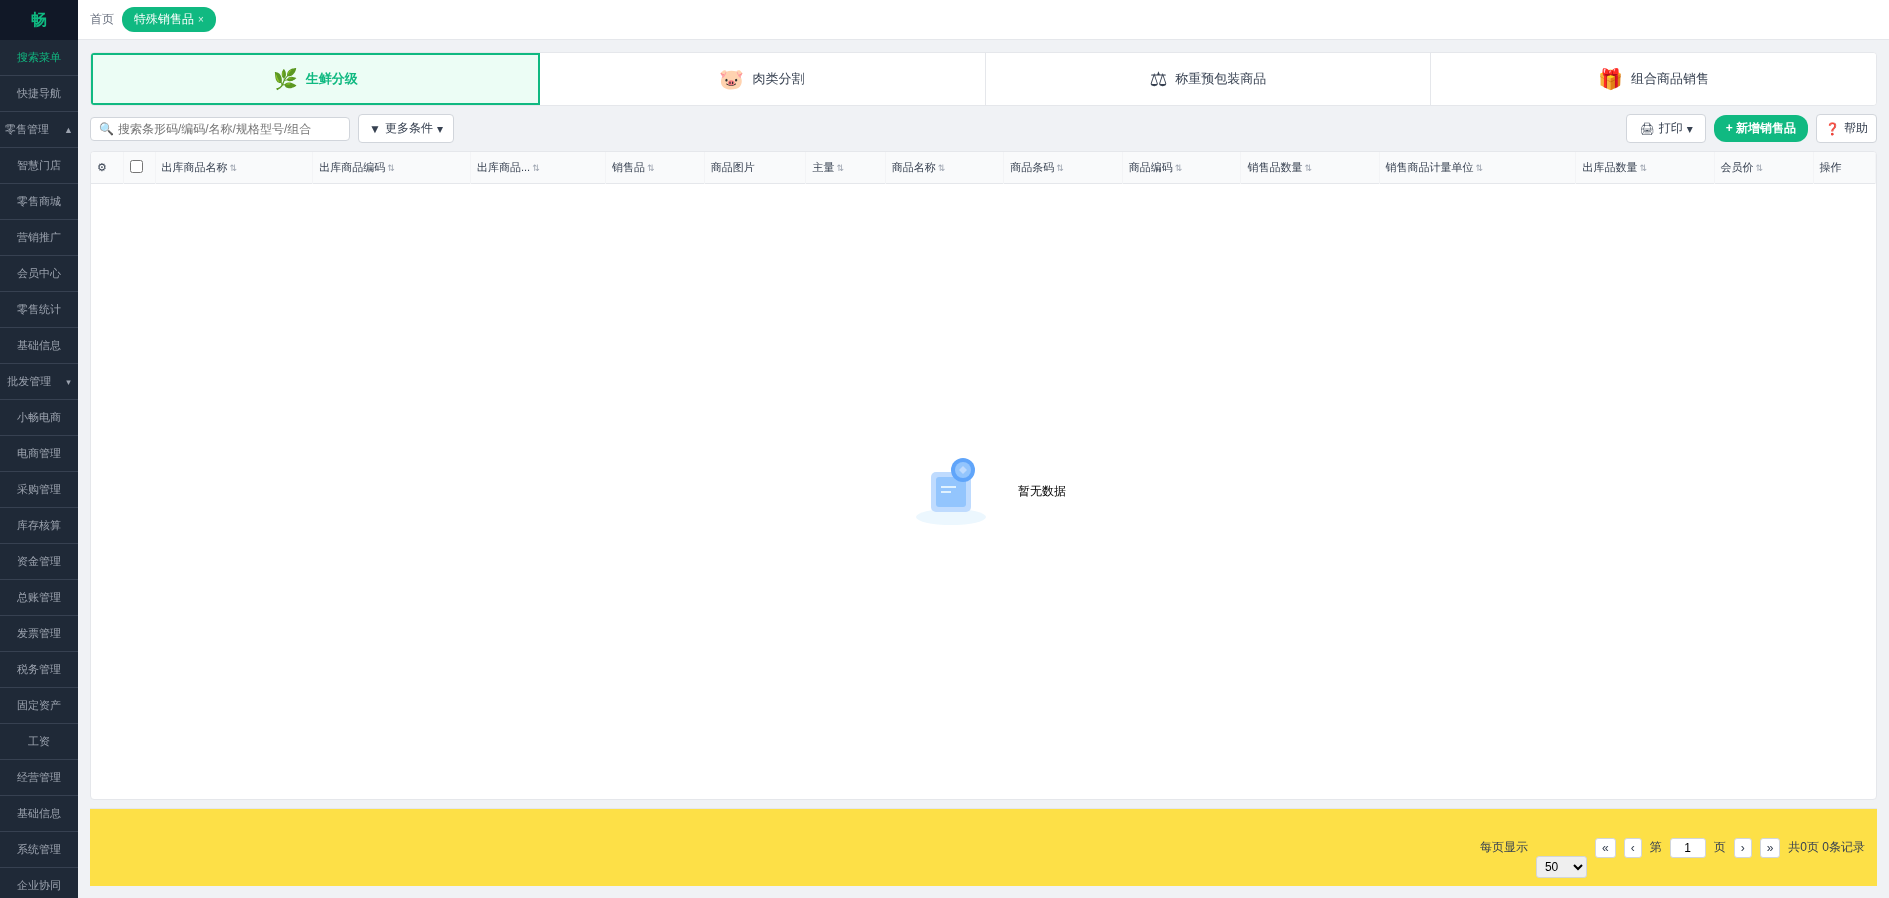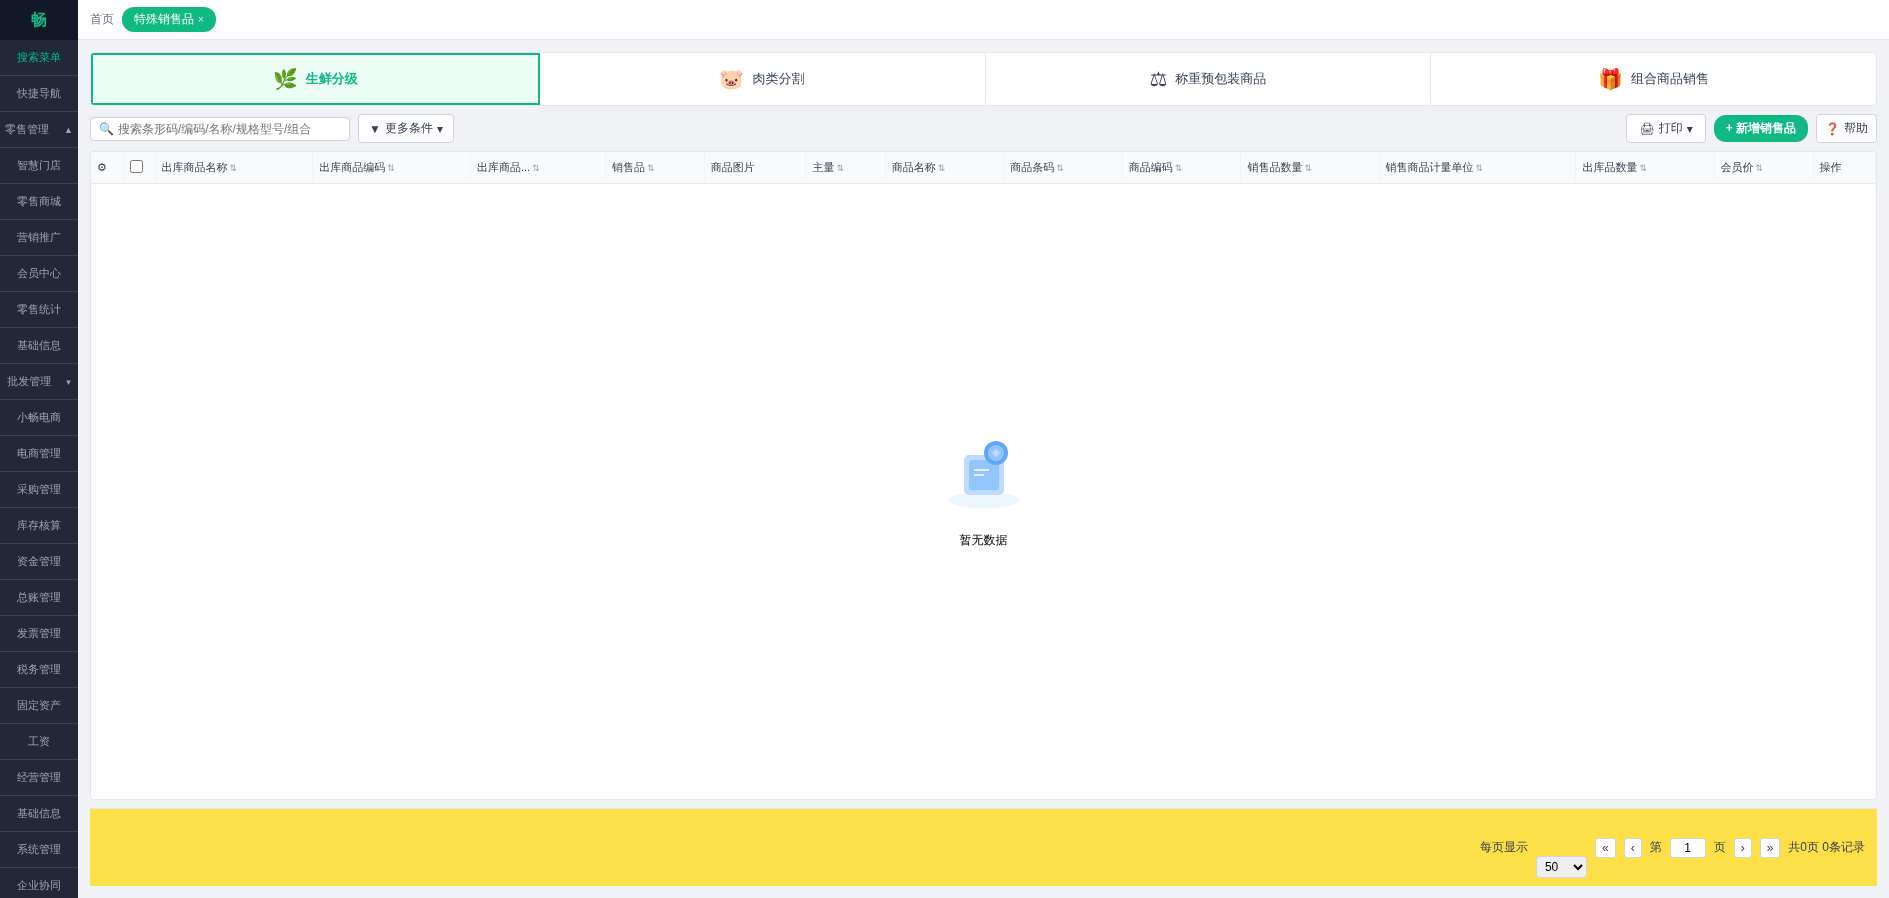--- a/index.html
+++ b/index.html
@@ -231,21 +231,21 @@
       border-right: 1px solid #f3f4f6;
       font-size: 11px;
     }
     thead th .sort-icon { color: #9ca3af; font-size: 9px; }
     .th-inner { display: flex; align-items: center; gap: 2px; }
 
     
     .empty-state {
       flex: 1;
       display: flex;
-      flex-direction: column;
+      flex-direction: row;
       align-items: center;
       justify-content: center;
       padding: 60px 0;
       gap: 17px;
     }
 
     
     .pagination {
       display: flex;
       align-items: center;

